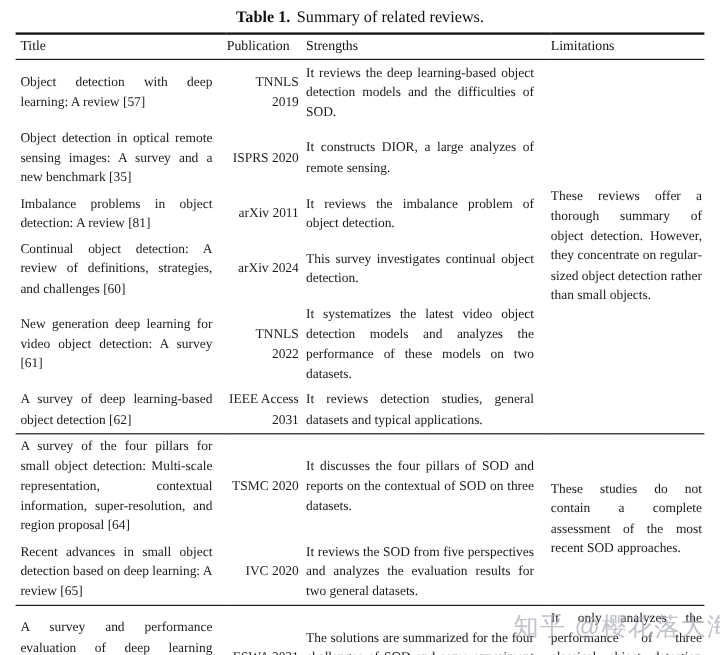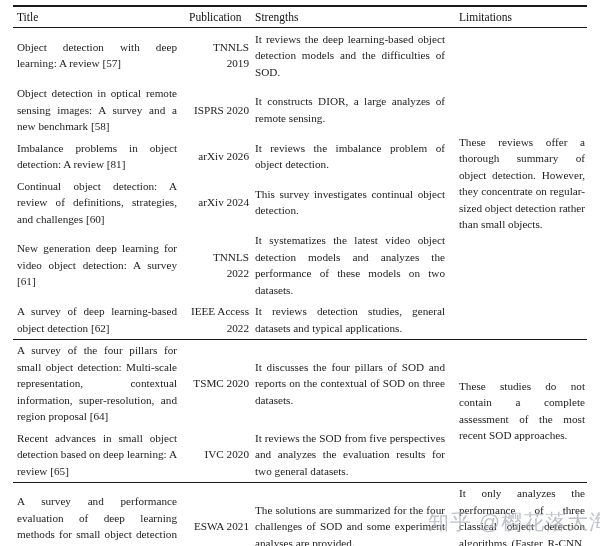--- a/index.html
+++ b/index.html
@@ -79,20 +79,24 @@
     white-space: nowrap;
     font-family: "Liberation Sans", "DejaVu Sans", sans-serif;
     pointer-events: none;
   }
 </style>
 </head>
 <body>
 
 <div id="page">
 
+  <div class="caption">
+    <b>Table 1.</b>
+    <span>Summary of related reviews.</span>
+  </div>
 
   <table class="paper-table">
     <colgroup>
       <col class="c-title">
       <col class="c-pub">
       <col class="c-str">
       <col class="c-lim">
     </colgroup>
     <thead>
       <tr>
@@ -104,42 +108,42 @@
     </thead>
     <tbody>
 
       <tr>
         <td class="c-title">Object detection with deep learning: A review [57]</td>
         <td class="c-pub">TNNLS 2019</td>
         <td class="c-str">It reviews the deep learning-based object detection models and the difficulties of SOD.</td>
         <td class="c-lim lim-cell" rowspan="6">These reviews offer a thorough summary of object detection. However, they concentrate on regular-sized object detection rather than small objects.</td>
       </tr>
       <tr>
-        <td class="c-title">Object detection in optical remote sensing images: A survey and a new benchmark [58]</td>
+        <td class="c-title">Object detection in optical remote sensing images: A survey and a new benchmark [35]</td>
         <td class="c-pub">ISPRS 2020</td>
         <td class="c-str">It constructs DIOR, a large analyzes of remote sensing.</td>
       </tr>
       <tr>
         <td class="c-title">Imbalance problems in object detection: A review [81]</td>
-        <td class="c-pub">arXiv 2026</td>
+        <td class="c-pub">arXiv 2011</td>
         <td class="c-str">It reviews the imbalance problem of object detection.</td>
       </tr>
       <tr>
         <td class="c-title">Continual object detection: A review of definitions, strategies, and challenges [60]</td>
         <td class="c-pub">arXiv 2024</td>
         <td class="c-str">This survey investigates continual object detection.</td>
       </tr>
       <tr>
         <td class="c-title">New generation deep learning for video object detection: A survey [61]</td>
         <td class="c-pub">TNNLS 2022</td>
         <td class="c-str">It systematizes the latest video object detection models and analyzes the performance of these models on two datasets.</td>
       </tr>
       <tr class="group-end">
         <td class="c-title">A survey of deep learning-based object detection [62]</td>
-        <td class="c-pub">IEEE Access 2022</td>
+        <td class="c-pub">IEEE Access 2031</td>
         <td class="c-str">It reviews detection studies, general datasets and typical applications.</td>
       </tr>
 
       <tr>
         <td class="c-title">A survey of the four pillars for small object detection: Multi-scale representation, contextual information, super-resolution, and region proposal [64]</td>
         <td class="c-pub">TSMC 2020</td>
         <td class="c-str">It discusses the four pillars of SOD and reports on the contextual of SOD on three datasets.</td>
         <td class="c-lim lim-cell" rowspan="2">These studies do not contain a complete assessment of the most recent SOD approaches.</td>
       </tr>
       <tr class="group-end">

